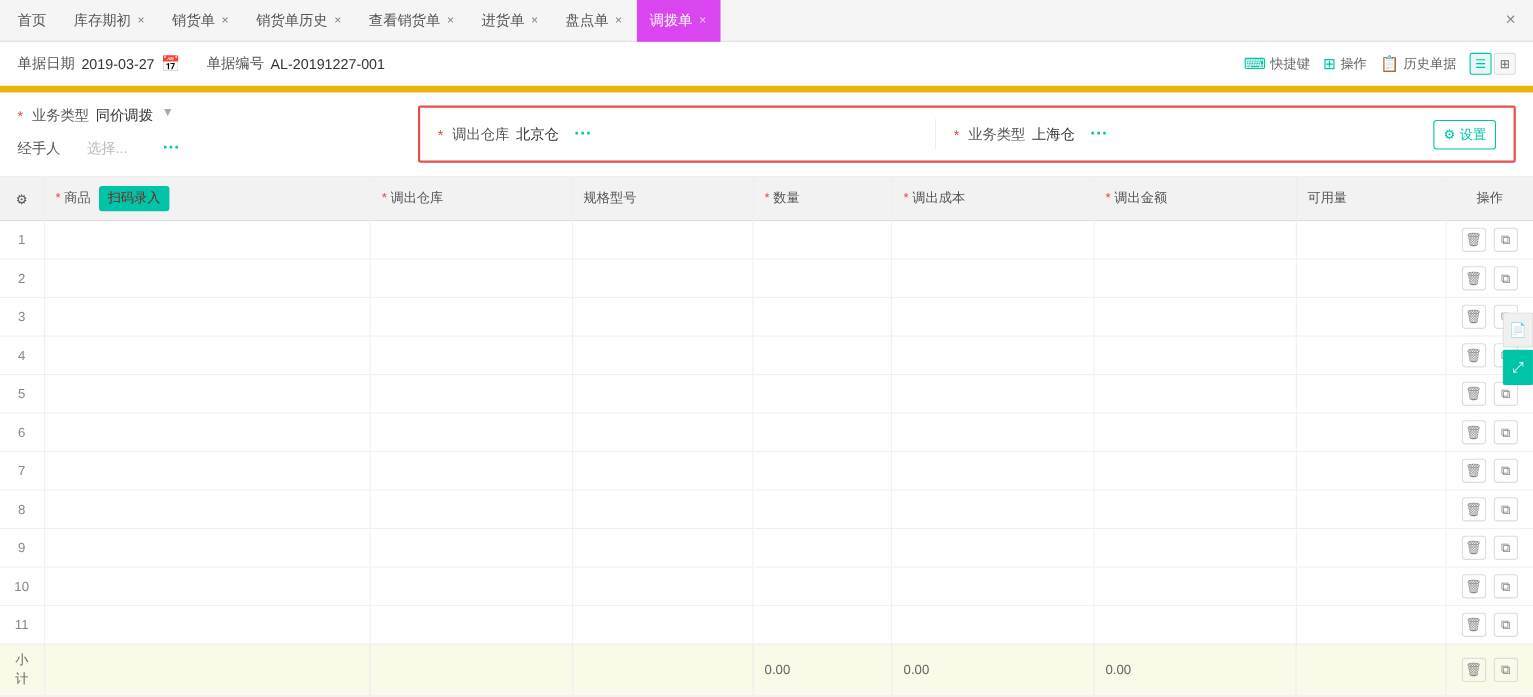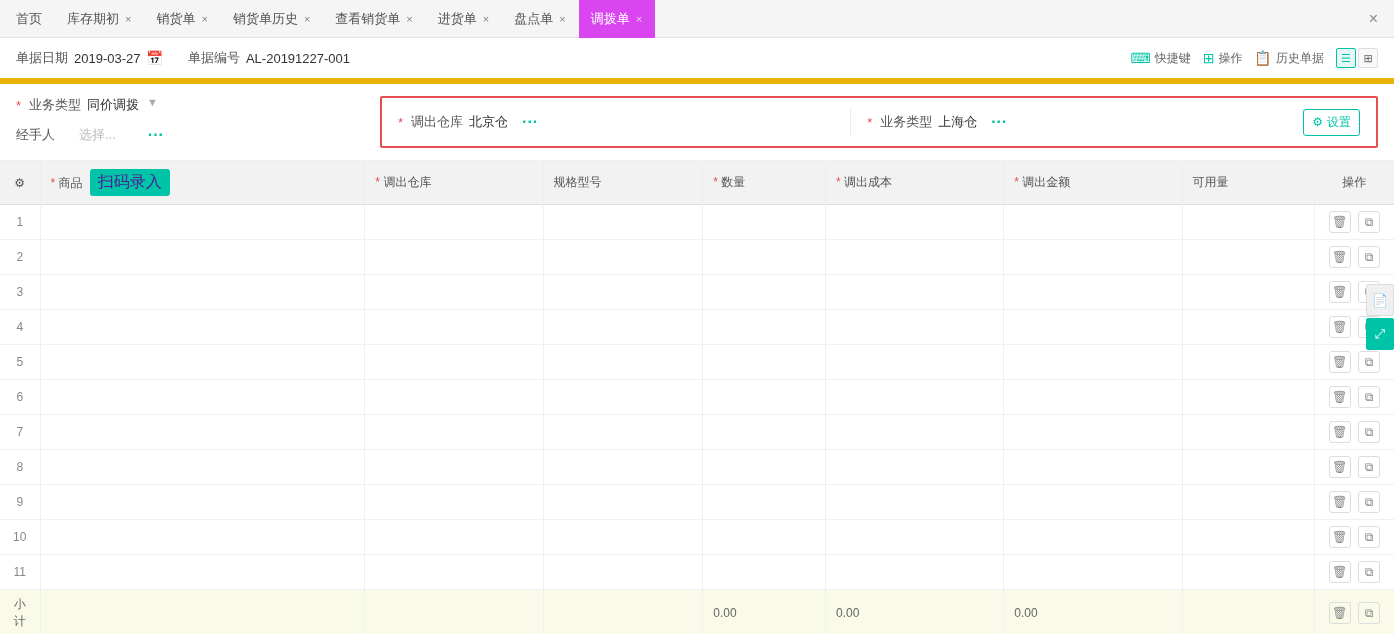--- a/index.html
+++ b/index.html
@@ -271,25 +271,25 @@
     .subtotal-row td {
       background: #fafae8 !important;
       font-weight: normal;
       color: #666;
     }
     .required-col { color: #e84e4e; }
 
     
     .scan-btn {
       background: #00c4a7;
-      color: #4c1d95;
+      color: #7f1d1d;
       border: none;
       padding: 3px 8px;
       border-radius: 3px;
-      font-size: 16px;
+      font-size: 12px;
       cursor: pointer;
       margin-left: 4px;
     }
 
     
     .gear-cell {
       width: 40px;
       text-align: center;
     }
 

